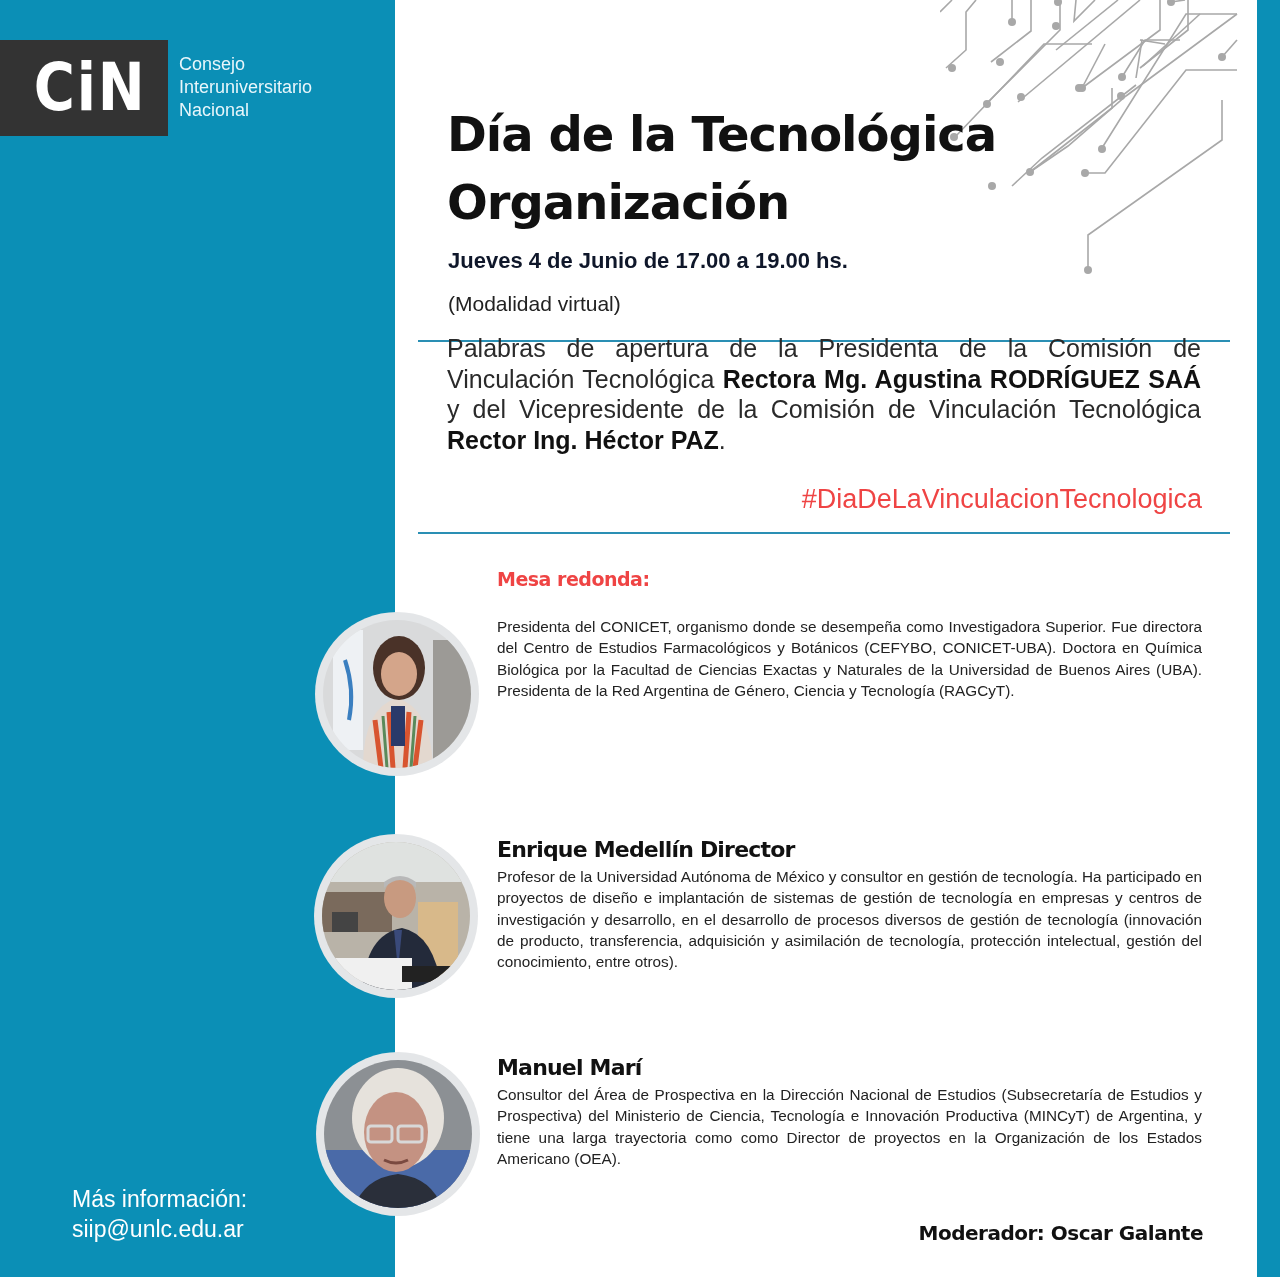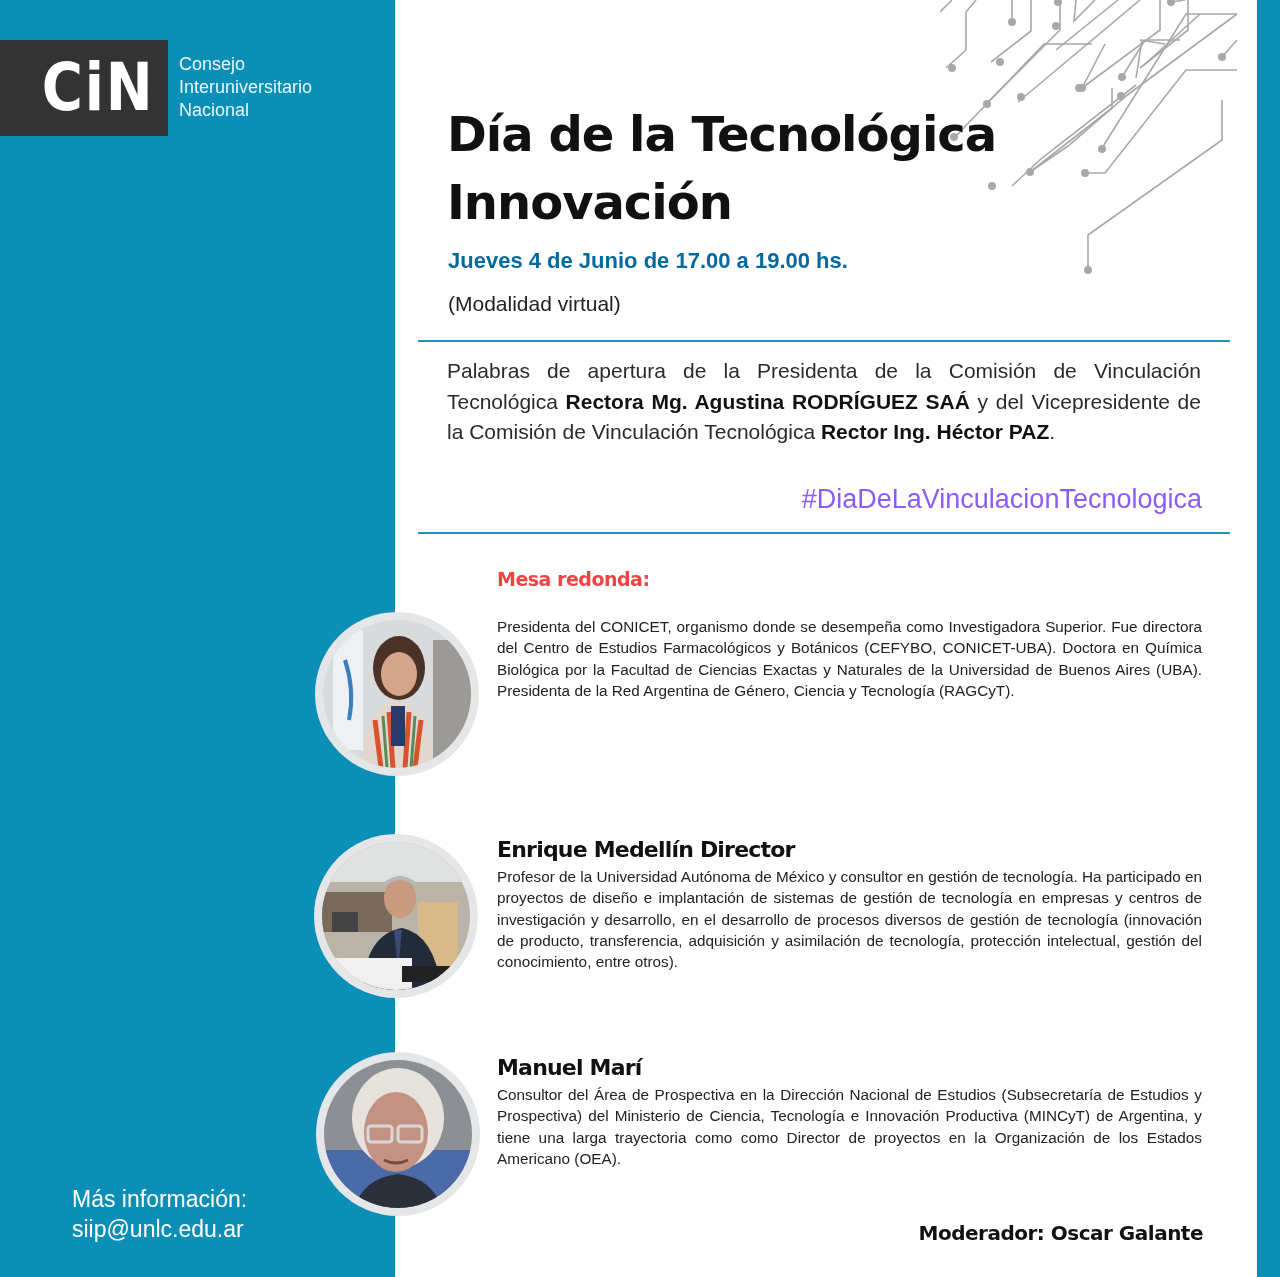--- a/index.html
+++ b/index.html
@@ -3,43 +3,43 @@
 <meta charset="utf-8">
 <style>
   * { box-sizing: border-box; margin: 0; padding: 0; }
   html, body { width: 1280px; height: 1277px; background: #ffffff; overflow: hidden; }
   body { position: relative; font-family: "Liberation Sans", sans-serif; color: #111; }
 
   .left-band { position: absolute; left: 0; top: 0; width: 395px; height: 1277px; background: #0b8fb6; }
   .right-band { position: absolute; left: 1257px; top: 0; width: 23px; height: 1277px; background: #0b8fb6; }
 
   .logo { position: absolute; left: 0; top: 40px; width: 168px; height: 96px; background: #333333;
-          display: flex; align-items: center; justify-content: flex-end; padding-right: 14px; }
+          display: flex; align-items: center; justify-content: flex-end; padding-right: 22px; }
   .logo-mark { color: #ffffff; font-family: "DejaVu Sans", sans-serif; font-weight: bold; font-size: 66px;
                letter-spacing: 2px; line-height: 1; transform: scaleX(0.85); transform-origin: right center; }
   .logo-text { position: absolute; left: 179px; top: 53px; color: #e8f6fb; font-size: 18px; line-height: 23px;
                font-family: "Liberation Sans", sans-serif; }
   .logo-text span { display: block; }
 
   .circuit { position: absolute; left: 940px; top: 0; width: 317px; height: 280px; }
 
   .title { position: absolute; left: 447px; top: 100px; width: 560px; font-family: "DejaVu Sans", sans-serif;
            font-weight: bold; font-size: 48px; line-height: 68px; color: #111; letter-spacing: -1px; }
   .title span { display: block; }
-  .date { position: absolute; left: 448px; top: 248px; font-weight: bold; font-size: 22px; color: #0369a1; }
+  .date { position: absolute; left: 448px; top: 248px; font-weight: bold; font-size: 22px; color: #0f172a; }
   .modality { position: absolute; left: 448px; top: 292px; font-size: 21px; color: #222; }
 
   .rule { position: absolute; left: 418px; width: 812px; height: 2px; background: #2a8fb4; }
   .rule.r1 { top: 340px; }
   .rule.r2 { top: 532px; }
 
-  .opening { position: absolute; left: 447px; top: 356px; width: 754px; font-size: 21px; line-height: 30.5px;
+  .opening { position: absolute; left: 447px; top: 333px; width: 754px; font-size: 25px; line-height: 30.5px;
              text-align: justify; text-align-last: left; color: #2a2a2a; }
   .opening b { color: #111; }
-  .hashtag { position: absolute; right: 78px; top: 484px; font-size: 27px; color: #8b5cf6; font-family: "Liberation Sans", sans-serif; }
+  .hashtag { position: absolute; right: 78px; top: 484px; font-size: 27px; color: #ef4444; font-family: "Liberation Sans", sans-serif; }
 
   .roundtable { position: absolute; left: 497px; top: 568px; font-family: "DejaVu Sans", sans-serif; font-weight: bold;
                 font-size: 19px; color: #ef4444; letter-spacing: -0.5px; }
 
   .avatar { position: absolute; width: 164px; height: 164px; border-radius: 50%; background: #e4e6e8; padding: 8px; }
   .avatar .photo { width: 100%; height: 100%; border-radius: 50%; overflow: hidden; position: relative; }
   .av1 { left: 315px; top: 612px; }
   .av2 { left: 314px; top: 834px; }
   .av3 { left: 316px; top: 1052px; }
 
@@ -116,21 +116,21 @@
     <circle cx="148" cy="270" r="4"></circle>
     <circle cx="182" cy="77" r="4"></circle>
     <circle cx="181" cy="96" r="4"></circle>
     <circle cx="231" cy="2" r="4"></circle>
     <circle cx="282" cy="57" r="4"></circle>
   </g>
 </svg>
 
 <div class="title">
   <span>Día de la Tecnológica</span>
-  <span>Innovación</span>
+  <span>Organización</span>
 </div>
 <div class="date">Jueves 4 de Junio de 17.00 a 19.00 hs.</div>
 <div class="modality">(Modalidad virtual)</div>
 
 <div class="rule r1"></div>
 
 <p class="opening"><span>Palabras de apertura de la Presidenta de la Comisión de Vinculación Tecnológica </span><b>Rectora Mg. Agustina RODRÍGUEZ SAÁ</b><span> y del Vicepresidente de la Comisión de Vinculación Tecnológica </span><b>Rector Ing. Héctor PAZ</b><span>.</span></p>
 
 <div class="hashtag">#DiaDeLaVinculacionTecnologica</div>
 

